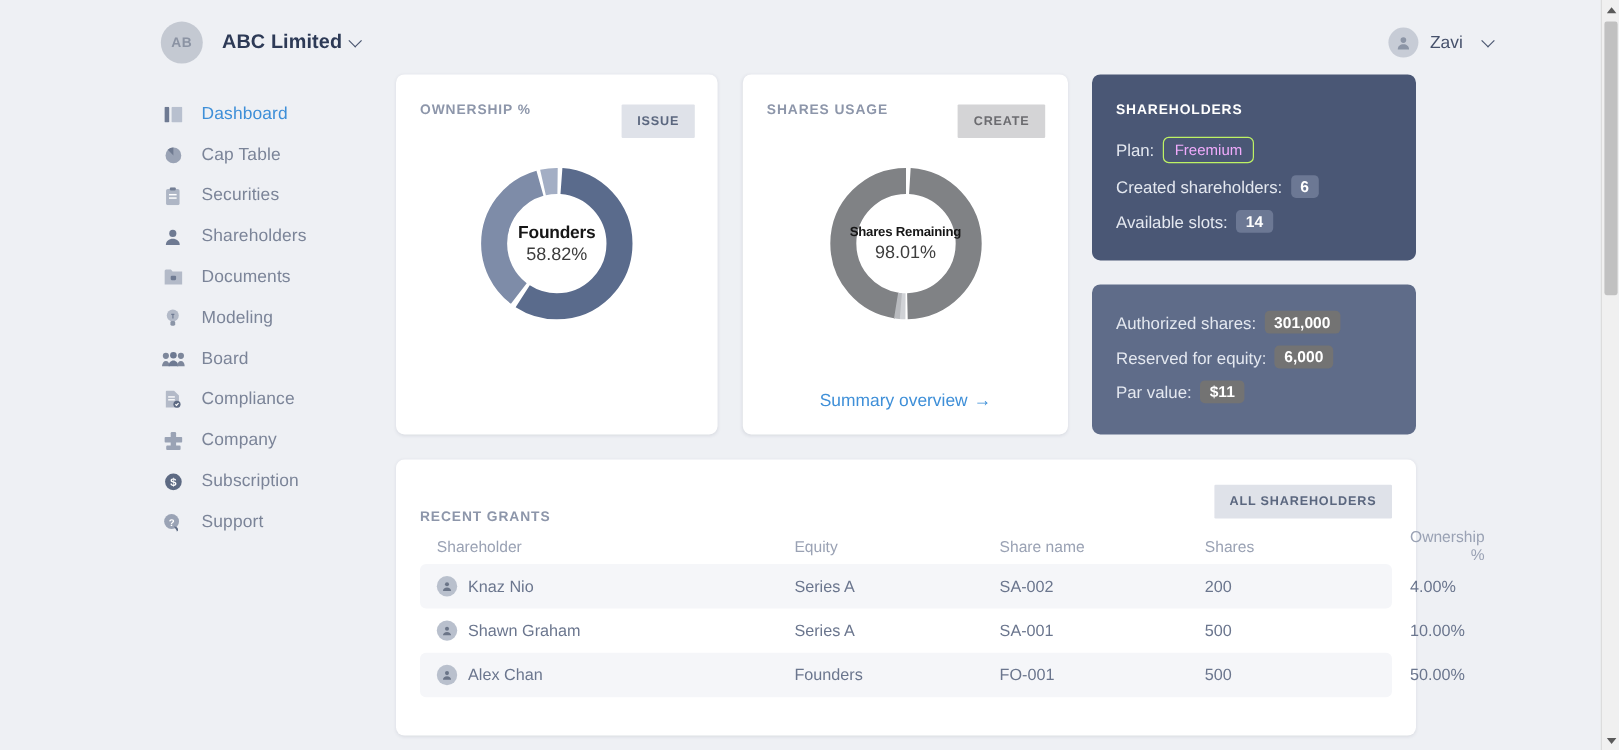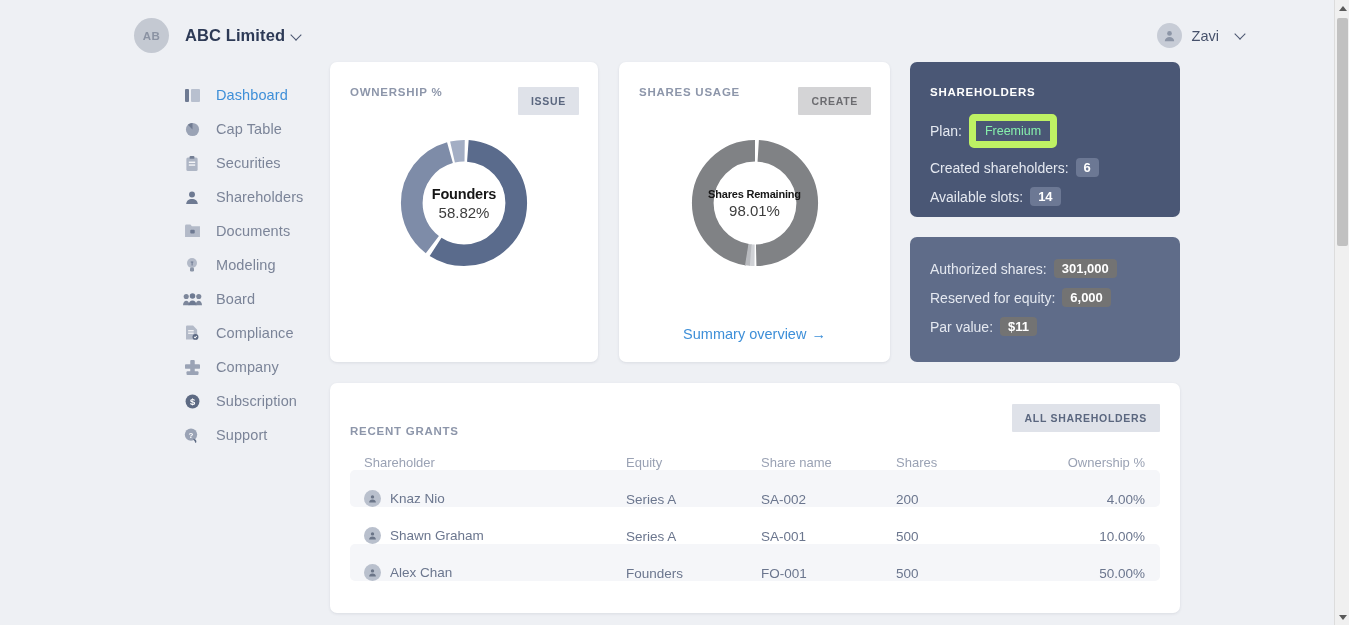--- a/index.html
+++ b/index.html
@@ -49,21 +49,21 @@
     transform: rotate(45deg); vertical-align: middle;
   }
   .user-menu { position: absolute; right: 90px; top: 23px; display: flex; align-items: center; gap: 10px; }
   .user-avatar {
     width: 25px; height: 25px; border-radius: 50%; background: #c7ccd6;
     display: flex; align-items: center; justify-content: center;
   }
   .user-name { font-size: 14.5px; color: #46516b; }
 
   
-  .sidebar { position: absolute; left: 134px; top: 78px; width: 175px; margin-left: 48px; }
+  .sidebar { position: absolute; left: 134px; top: 78px; width: 175px; }
   .nav-item {
     display: flex; align-items: center; gap: 14px; height: 34px; cursor: pointer;
   }
   .nav-icon { width: 20px; display: flex; align-items: center; justify-content: center; }
   .nav-label { font-size: 14.5px; color: #7b8498; letter-spacing: .1px; }
   .nav-item.active .nav-label { color: #3e8fd8; }
 
   
   .card {
     position: absolute; background: #fff; border-radius: 7px;
@@ -109,28 +109,28 @@
   .panel-row {
     display: flex; align-items: center; gap: 7px;
     font-size: 14px; color: #e4e8f0; margin-bottom: 10px; white-space: nowrap;
   }
   .chip {
     background: #6c7894; border-radius: 4px; padding: 2px 8px;
     font-size: 13px; font-weight: 700; color: #fff;
   }
   .panel-mid .chip { background: #737373; }
   .chip-outline {
-    border: 7px solid #bef264; border-radius: 5px; padding: 3px 9px;
-    font-size: 12.5px; color: #86efac; background: transparent; font-weight: 400;
+    border: 1px solid #bef264; border-radius: 5px; padding: 3px 9px;
+    font-size: 12.5px; color: #f0abfc; background: transparent; font-weight: 400;
   }
 
   
   .table-card { position: absolute; left: 330px; top: 383px; width: 850px; height: 230px; }
   .tbl { position: absolute; left: 20px; right: 20px; top: 57px; }
-  .tbl-row { display: flex; align-items: flex-end; height: 37px; border-radius: 5px; }
+  .tbl-row { display: flex; align-items: center; height: 37px; border-radius: 5px; gap: 36px; }
   .tbl-head { height: 30px; }
   .tbl-head .c { font-size: 13px; color: #9aa2b4; }
   .tbl-row.zebra { background: #f5f6f9; }
   .c { font-size: 13.5px; color: #6b768e; }
   .c.name { flex: 0 0 276px; display: flex; align-items: center; gap: 9px; padding-left: 14px; }
   .c.equity { flex: 0 0 135px; }
   .c.sharename { flex: 0 0 135px; }
   .c.shares { flex: 0 0 135px; }
   .c.own { flex: 1; text-align: right; padding-right: 15px; }
   .tbl-head .c.name { padding-left: 14px; }

